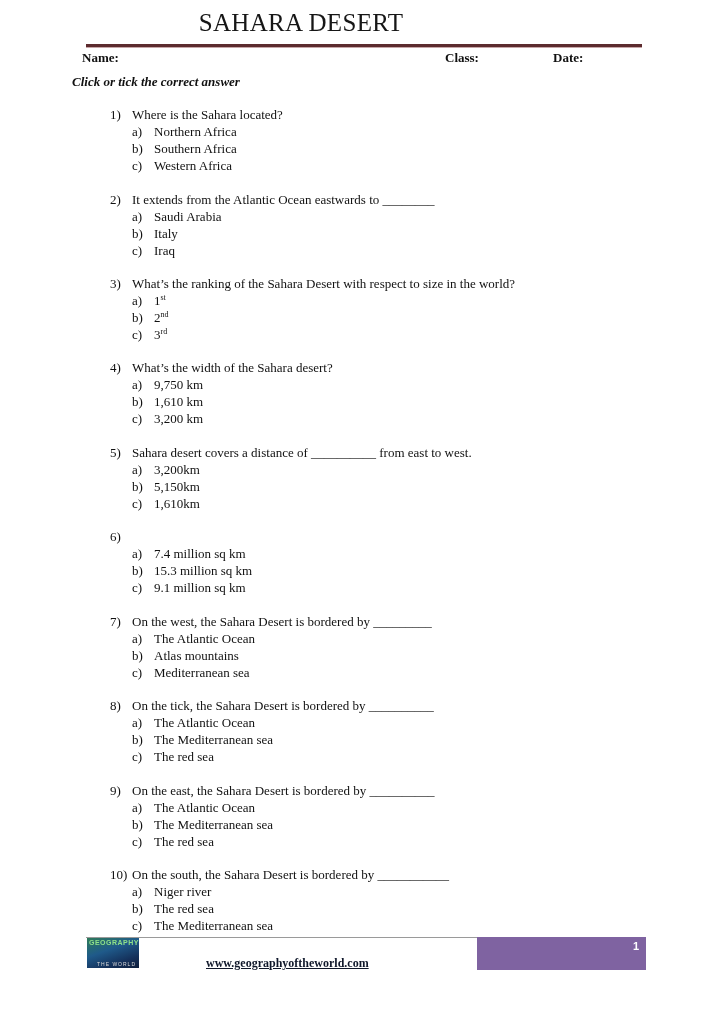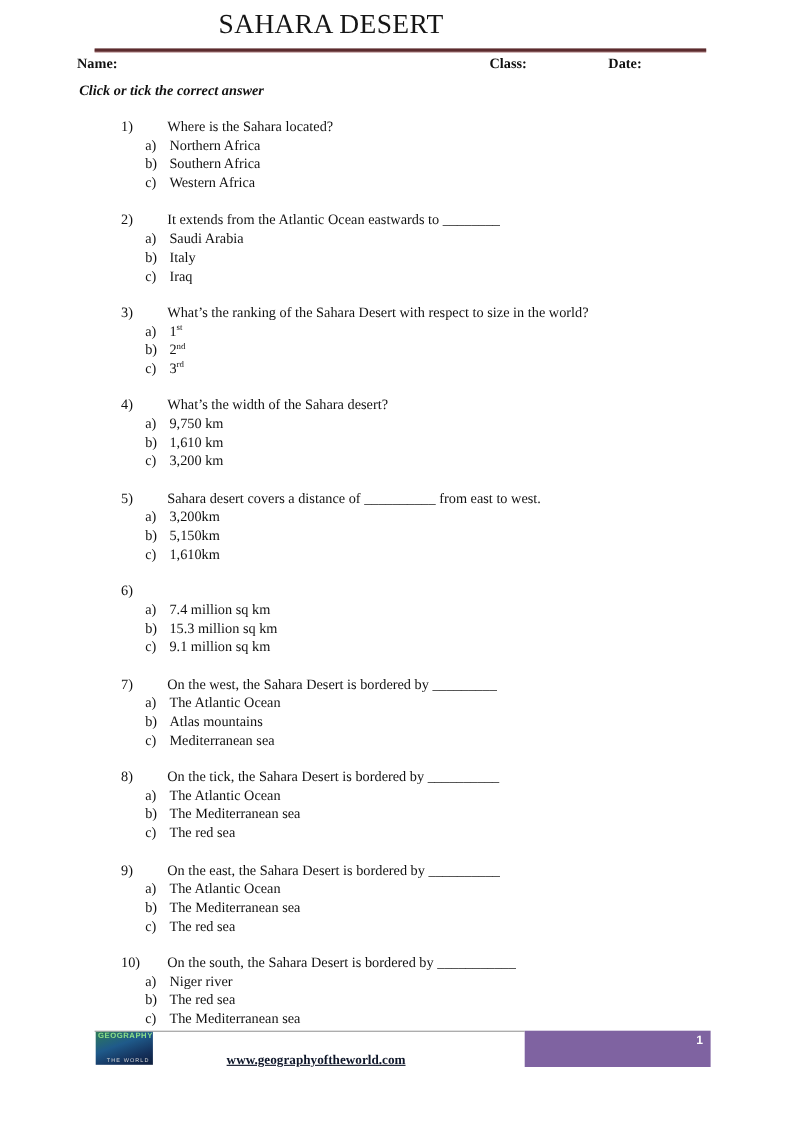--- a/index.html
+++ b/index.html
@@ -28,21 +28,21 @@
       font-weight: bold; font-size: 13px;
     }
     .instruction {
       position: absolute; left: 72px; top: 74px;
       font-weight: bold; font-style: italic; font-size: 13px;
     }
     .questions { position: absolute; left: 0; top: 106px; width: 728px; }
     .q { position: absolute; left: 0; width: 728px; }
     .q-line { position: relative; height: 17px; font-size: 13px; line-height: 17px; }
     .q-num { position: absolute; left: 110px; }
-    .q-text { position: absolute; left: 132px; white-space: nowrap; margin-left: 20px; }
+    .q-text { position: absolute; left: 132px; white-space: nowrap; }
     .opt-letter { position: absolute; left: 132px; }
     .opt-text { position: absolute; left: 154px; white-space: nowrap; }
     sup { font-size: 8px; line-height: 0; vertical-align: 5px; }
 
     .footer-line {
       position: absolute; left: 86px; top: 937px; width: 391px; height: 1px;
       background: #9a9a9a;
     }
     .footer-logo {
       position: absolute; left: 87px; top: 938px; width: 52px; height: 30px;
@@ -71,21 +71,21 @@
       color: #ffffff; font-weight: bold; font-size: 11px;
       font-family: "Liberation Sans", sans-serif;
     }
   </style>
 </head>
 <body>
 
 <div class="title">SAHARA DESERT</div>
 <div class="rule"></div>
 
-<div class="field" style="left:70px;">Name:</div>
+<div class="field" style="left:82px;">Name:</div>
 <div class="field" style="left:445px;">Class:</div>
 <div class="field" style="left:553px;">Date:</div>
 
 <div class="instruction">Click or tick the correct answer</div>
 
 <div class="questions" id="qlist">
     <div class="q" style="top: 0px;">
       <div class="q-line">
         <span class="q-num">1)</span>
         <span class="q-text">Where is the Sahara located?</span>

